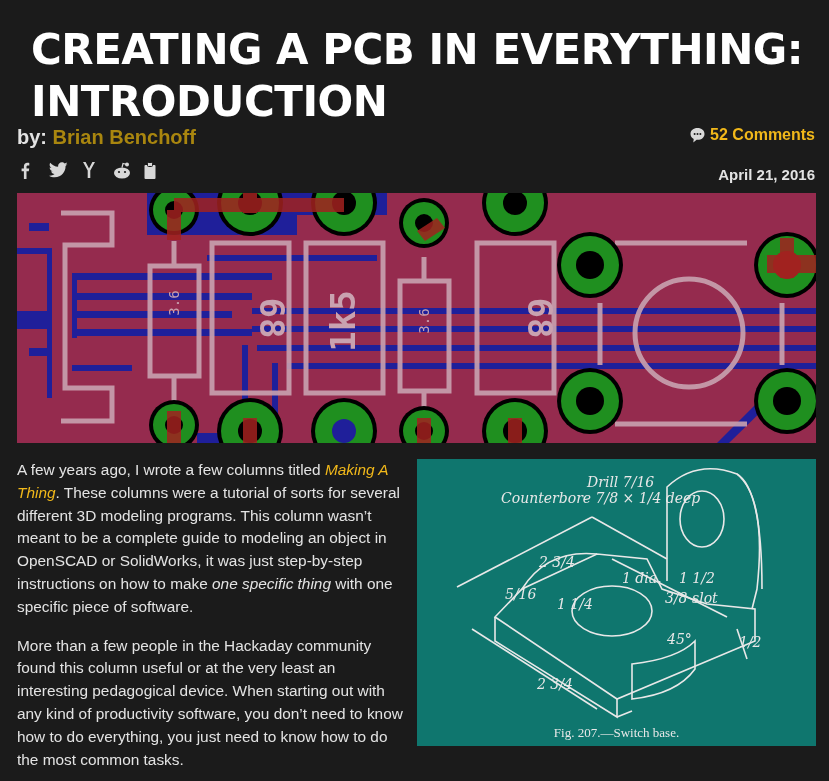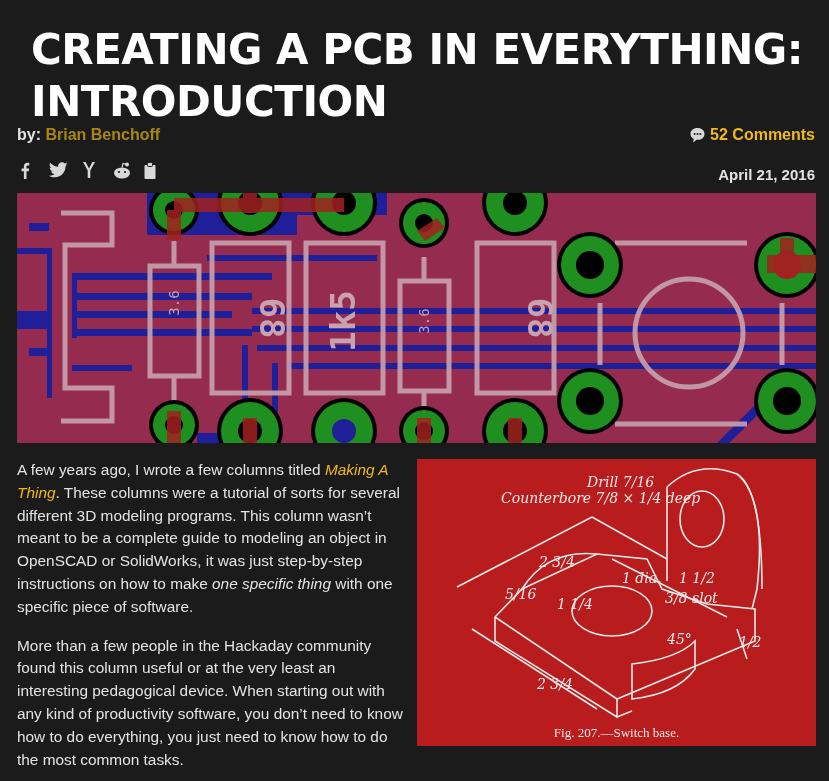--- a/index.html
+++ b/index.html
@@ -13,21 +13,21 @@
   .title {
     position: absolute; left: 15px; top: 8px; margin: 16px;
     width: 800px;
     font-family: "DejaVu Sans", "Liberation Sans", sans-serif;
     font-weight: bold; font-size: 42px; line-height: 52px;
     color: #ffffff; letter-spacing: -0.5px;
     text-transform: uppercase;
   }
   .byline {
     position: absolute; left: 17px; top: 126px;
-    font-size: 16px; font-weight: bold; color: #e3e3e3;
+    font-size: 20px; font-weight: bold; color: #e3e3e3;
   }
   .byline .author { color: #a9860f; font-weight: bold; text-decoration: none; }
   .comments {
     position: absolute; right: 14px; top: 126px;
     font-size: 16px; font-weight: bold; color: #f1b81a;
     display: flex; align-items: center; gap: 4px;
   }
   .comments svg { display: block; }
   .social {
     position: absolute; left: 20px; top: 160px;
@@ -43,21 +43,21 @@
     overflow: hidden; background: #952b4e;
   }
   .body-text {
     position: absolute; left: 17px; top: 459px; width: 799px;
     font-size: 15.4px; line-height: 22.8px; color: #e3e3e3;
   }
   .body-text p { margin: 0 0 16px 0; }
   .body-text a { color: #f1b81a; font-style: italic; text-decoration: none; }
   .figure {
     float: right; width: 399px; height: 287px; margin: 0 0 6px 14px;
-    background: #b91c1c; position: relative;
+    background: #0f766e; position: relative;
   }
   .figure .caption {
     position: absolute; bottom: 1px; left: 0; right: 0; text-align: center;
     font-family: "Liberation Serif", "DejaVu Serif", serif;
     font-size: 13px; color: #e8e8e8;
   }
 </style>
 </head>
 <body>
 

